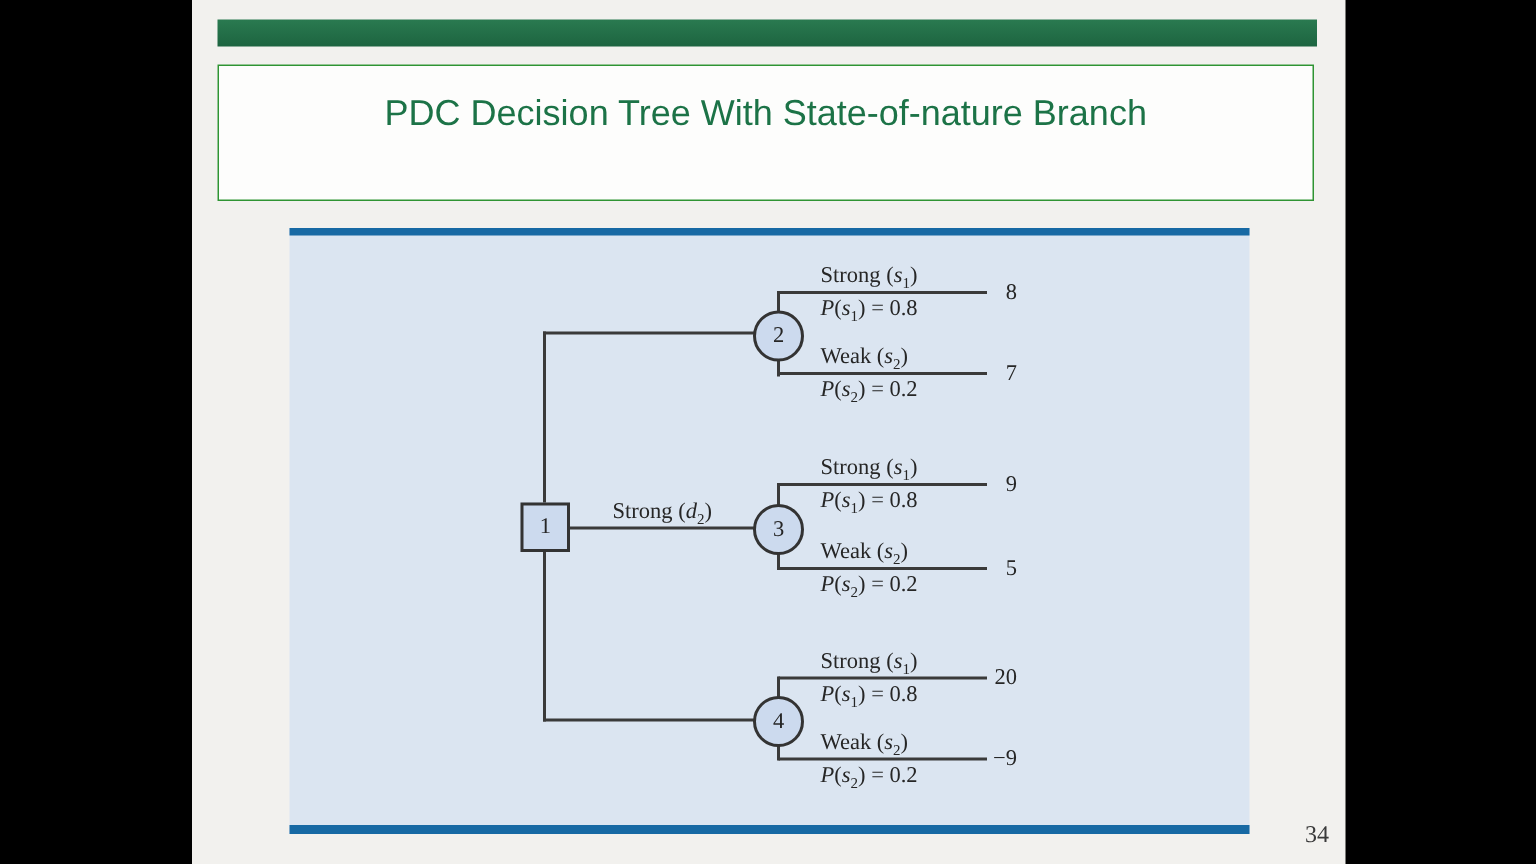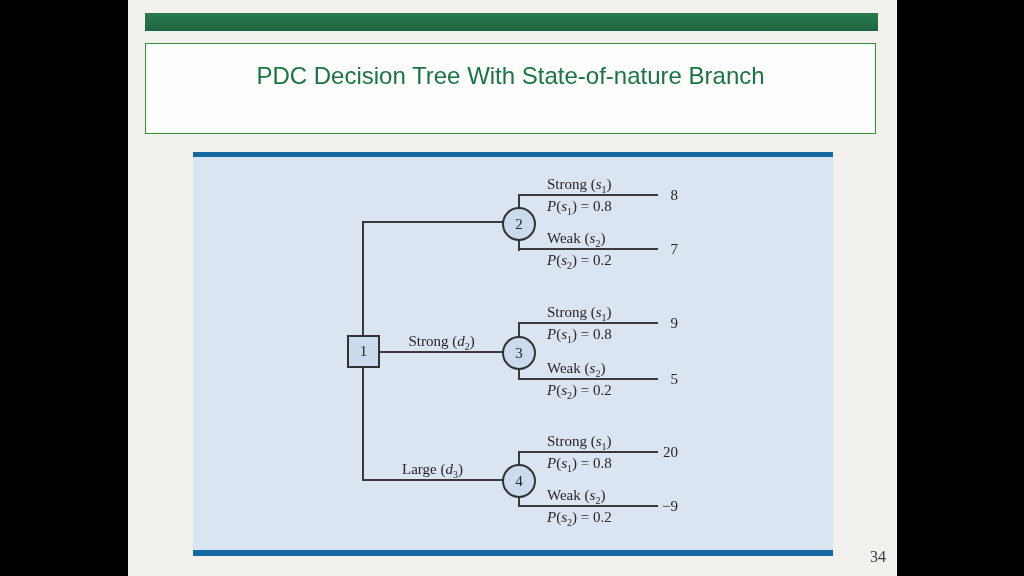--- a/index.html
+++ b/index.html
@@ -77,21 +77,20 @@
     <div class="dbar top"></div>
     <div class="dbar bottom"></div>
 
     <div class="line vline" style="left:169px;top:69px;height:116px;"></div>
     <div class="line hline" style="left:169px;top:69px;width:141px;"></div>
     <div class="line hline" style="left:187px;top:199px;width:123px;"></div>
     <div class="line vline" style="left:169px;top:214px;height:115px;"></div>
     <div class="line hline" style="left:169px;top:327px;width:141px;"></div>
 
     <div class="tlabel serif dlabel" style="left:187px;top:181px;width:123px;"><span>Strong (</span><i>d</i><sub>2</sub><span>)</span></div>
-    <div class="tlabel serif dlabel" style="left:169px;top:309px;width:141px;"><span>Large (</span><i>d</i><sub>3</sub><span>)</span></div>
 
     <div class="node-square" style="left:154px;top:183px;">1</div>
 
     <div class="line vline" style="left:325px;top:42px;height:16px;"></div>
     <div class="line vline" style="left:325px;top:87px;height:12px;"></div>
     <div class="line hline" style="left:326px;top:42px;width:139px;"></div>
     <div class="line hline" style="left:326px;top:96px;width:139px;"></div>
     <div class="node-circle" style="left:309px;top:55px;">2</div>
     <div class="tlabel serif" style="left:354px;top:24px;"><span>Strong (</span><i>s</i><sub>1</sub><span>)</span></div>
     <div class="tlabel serif" style="left:354px;top:46px;"><i>P</i><span>(</span><i>s</i><sub>1</sub><span>) = 0.8</span></div>

